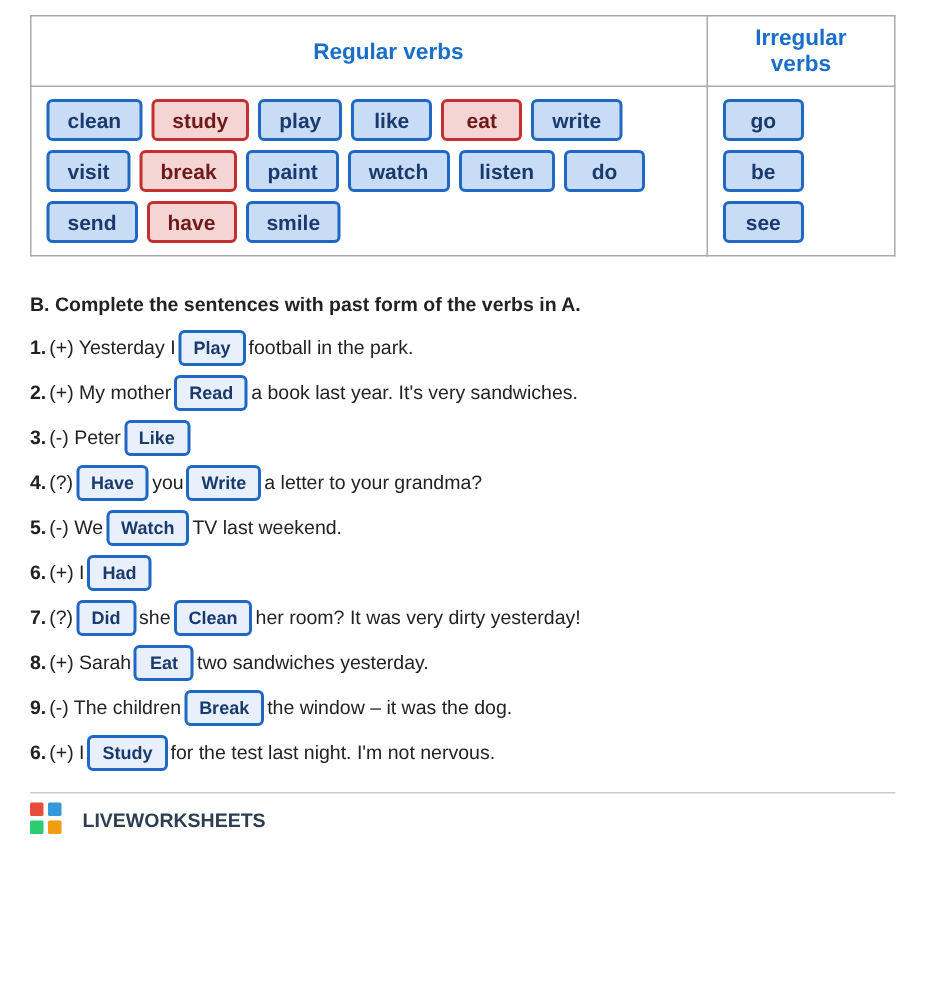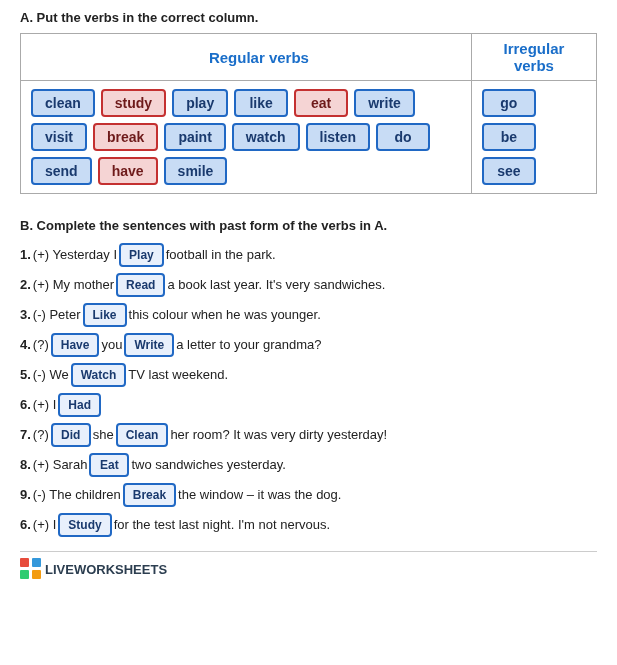--- a/index.html
+++ b/index.html
@@ -101,21 +101,21 @@
       display: flex;
       align-items: center;
       gap: 6px;
       margin-top: 14px;
       border-top: 1px solid #ccc;
       padding-top: 6px;
     }
     .footer-logo {
       display: flex;
       align-items: center;
-      gap: 3px;
+      gap: 13px;
     }
     .logo-squares {
       display: grid;
       grid-template-columns: 1fr 1fr;
       gap: 2px;
       width: 22px;
       height: 22px;
     }
     .logo-sq {
       width: 9px;
@@ -130,21 +130,20 @@
       font-weight: bold;
       font-size: 13px;
       color: #2c3e50;
     }
     .num { font-weight: bold; }
   </style>
 </head>
 <body>
 
 <div>
-  <p class="section-title">A. Put the verbs in the correct column.</p>
   <table class="verbs-table">
     <thead>
       <tr>
         <th class="regular">Regular verbs</th>
         <th class="irregular">Irregular verbs</th>
       </tr>
     </thead>
     <tbody>
       <tr>
         <td>
@@ -190,21 +189,20 @@
       <li>
         <span class="num">2. </span>
         <span>(+) My mother </span>
         <span class="answer-chip">Read</span>
         <span> a book last year. It's very sandwiches.</span>
       </li>
       <li>
         <span class="num">3. </span>
         <span>(-) Peter </span>
         <span class="answer-chip">Like</span>
-        <span> this colour when he was younger.</span>
       </li>
       <li>
         <span class="num">4. </span>
         <span>(?) </span>
         <span class="answer-chip">Have</span>
         <span> you </span>
         <span class="answer-chip">Write</span>
         <span> a letter to your grandma?</span>
       </li>
       <li>

